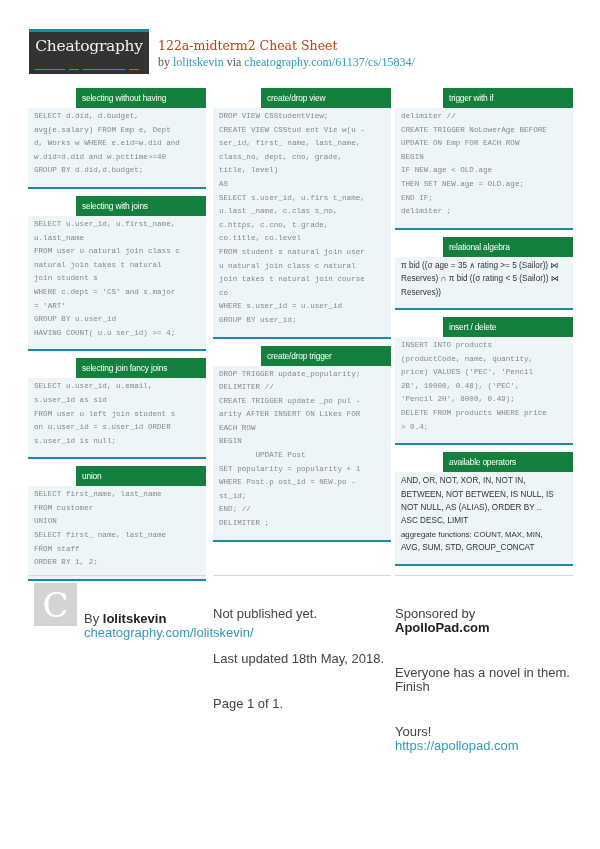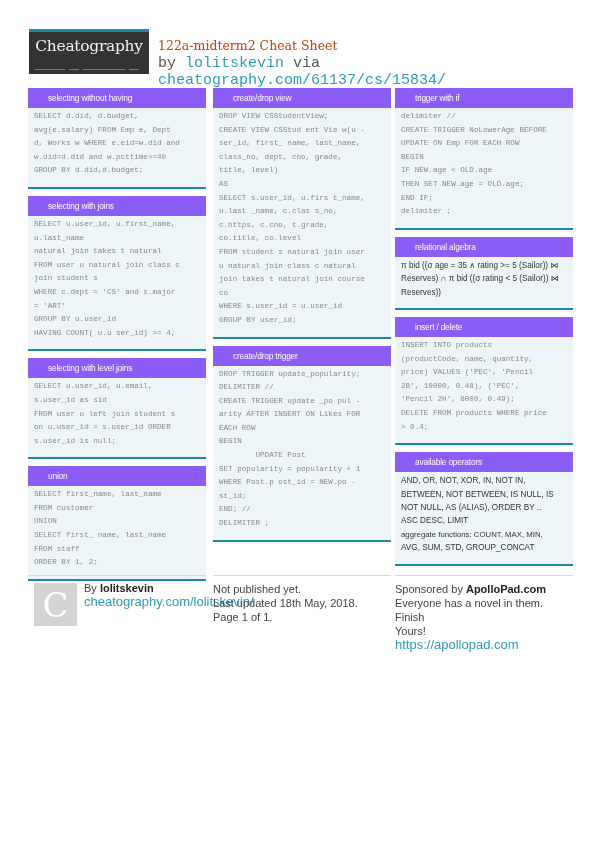--- a/index.html
+++ b/index.html
@@ -17,32 +17,32 @@
     }
     .logo-text::after {
       content: ""; position: absolute; left: 0; right: 0; bottom: 0; height: 1px;
       background: repeating-linear-gradient(90deg, #d2621f 0 30px, transparent 30px 34px, #d2621f 34px 44px, transparent 44px 48px, #d2621f 48px 60px);
     }
 
     .title-block { position: absolute; left: 158px; top: 38px; }
     .sheet-title {
       font-family: "DejaVu Serif", serif; font-size: 12.5px; color: #c2410c; display: block;
     }
-    .byline { font-family: Liberation Mono, monospace; font-size: 15px; color: #555; margin-top: 2px; }
+    .byline { font-family: Liberation Serif, serif; font-size: 12px; color: #555; margin-top: 2px; }
     .byline a { color: #2f9bb7; text-decoration: none; }
 
     .col { position: absolute; top: 88px; width: 178px; }
     .col-1 { left: 28px; }
     .col-2 { left: 213px; }
     .col-3 { left: 395px; }
 
     .section { border-bottom: 2px solid #1b8aa3; margin-bottom: 7px; }
     .section-header {
-      background: #8b5cf6; color: #ffffff; font-size: 8.4px; letter-spacing: -0.2px;
-      padding: 5px 20px 6px; height: 20px; line-height: 10px;
+      background: #15803d; color: #ffffff; font-size: 8.4px; letter-spacing: -0.2px;
+      padding: 5px 6px 6px; height: 20px; line-height: 10px; margin-left: 48px;
     }
     .section-body { background: #eef5f8; padding: 2px 6px 9px; }
     .code-line {
       font-family: "Liberation Mono", monospace; font-size: 7.6px; color: #888;
       line-height: 13.6px; white-space: pre-wrap; word-break: break-all;
     }
     .text-line {
       font-family: "Liberation Sans", sans-serif; font-size: 8.2px; color: #333;
       line-height: 13.4px;
     }
@@ -52,21 +52,21 @@
     .footer-rule { height: 1px; background: #d8d8d8; width: 178px; margin-bottom: 6px; }
     .f1 { left: 28px; width: 178px; }
     .f2 { left: 213px; width: 178px; }
     .f3 { left: 395px; width: 178px; }
     .avatar {
       position: absolute; top: 8px; left: 6px; width: 43px; height: 43px; background: #d4d4d4;
       display: flex; align-items: center; justify-content: center;
     }
     .avatar span { font-family: "DejaVu Serif", serif; font-size: 34px; color: #ffffff; }
     .author-block { position: absolute; top: 6px; left: 56px; }
-    .f-text { font-size: 11px; color: #444; line-height: 14px; }
+    .f-text { font-size: 13px; color: #444; line-height: 14px; margin-top: 31px; }
     .f-text b { color: #222; }
     .f-link { font-size: 13px; color: #2f9bb7; line-height: 14px; display: block; text-decoration: none; }
   </style>
 </head>
 <body>
 
 <div class="logo">
   <span class="logo-text">Cheatography</span>
 </div>
 
@@ -90,32 +90,32 @@
       <div class="code-line">w.did=d.did and w.pcttime&gt;=40</div>
       <div class="code-line">GROUP BY d.did,d.budget;</div>
     </div>
   </div>
 
   <div class="section">
     <div class="section-header">selecting with joins</div>
     <div class="section-body">
       <div class="code-line">SELECT u.user_id, u.first_name,</div>
       <div class="code-line">u.last_name</div>
+      <div class="code-line">FROM user u natural join class c</div>
       <div class="code-line">natural join takes t natural</div>
-      <div class="code-line">FROM user u natural join class c</div>
       <div class="code-line">join student s</div>
       <div class="code-line">WHERE c.dept = 'CS' and s.major</div>
       <div class="code-line">= 'ART'</div>
       <div class="code-line">GROUP BY u.user_id</div>
       <div class="code-line">HAVING COUNT( u.u ser_id) &gt;= 4;</div>
     </div>
   </div>
 
   <div class="section">
-    <div class="section-header">selecting with level joins</div>
+    <div class="section-header">selecting join fancy joins</div>
     <div class="section-body">
       <div class="code-line">SELECT u.user_id, u.email,</div>
       <div class="code-line">s.user_id as sid</div>
       <div class="code-line">FROM user u left join student s</div>
       <div class="code-line">on u.user_id = s.user_id ORDER</div>
       <div class="code-line">s.user_id is null;</div>
     </div>
   </div>
 
   <div class="section">

